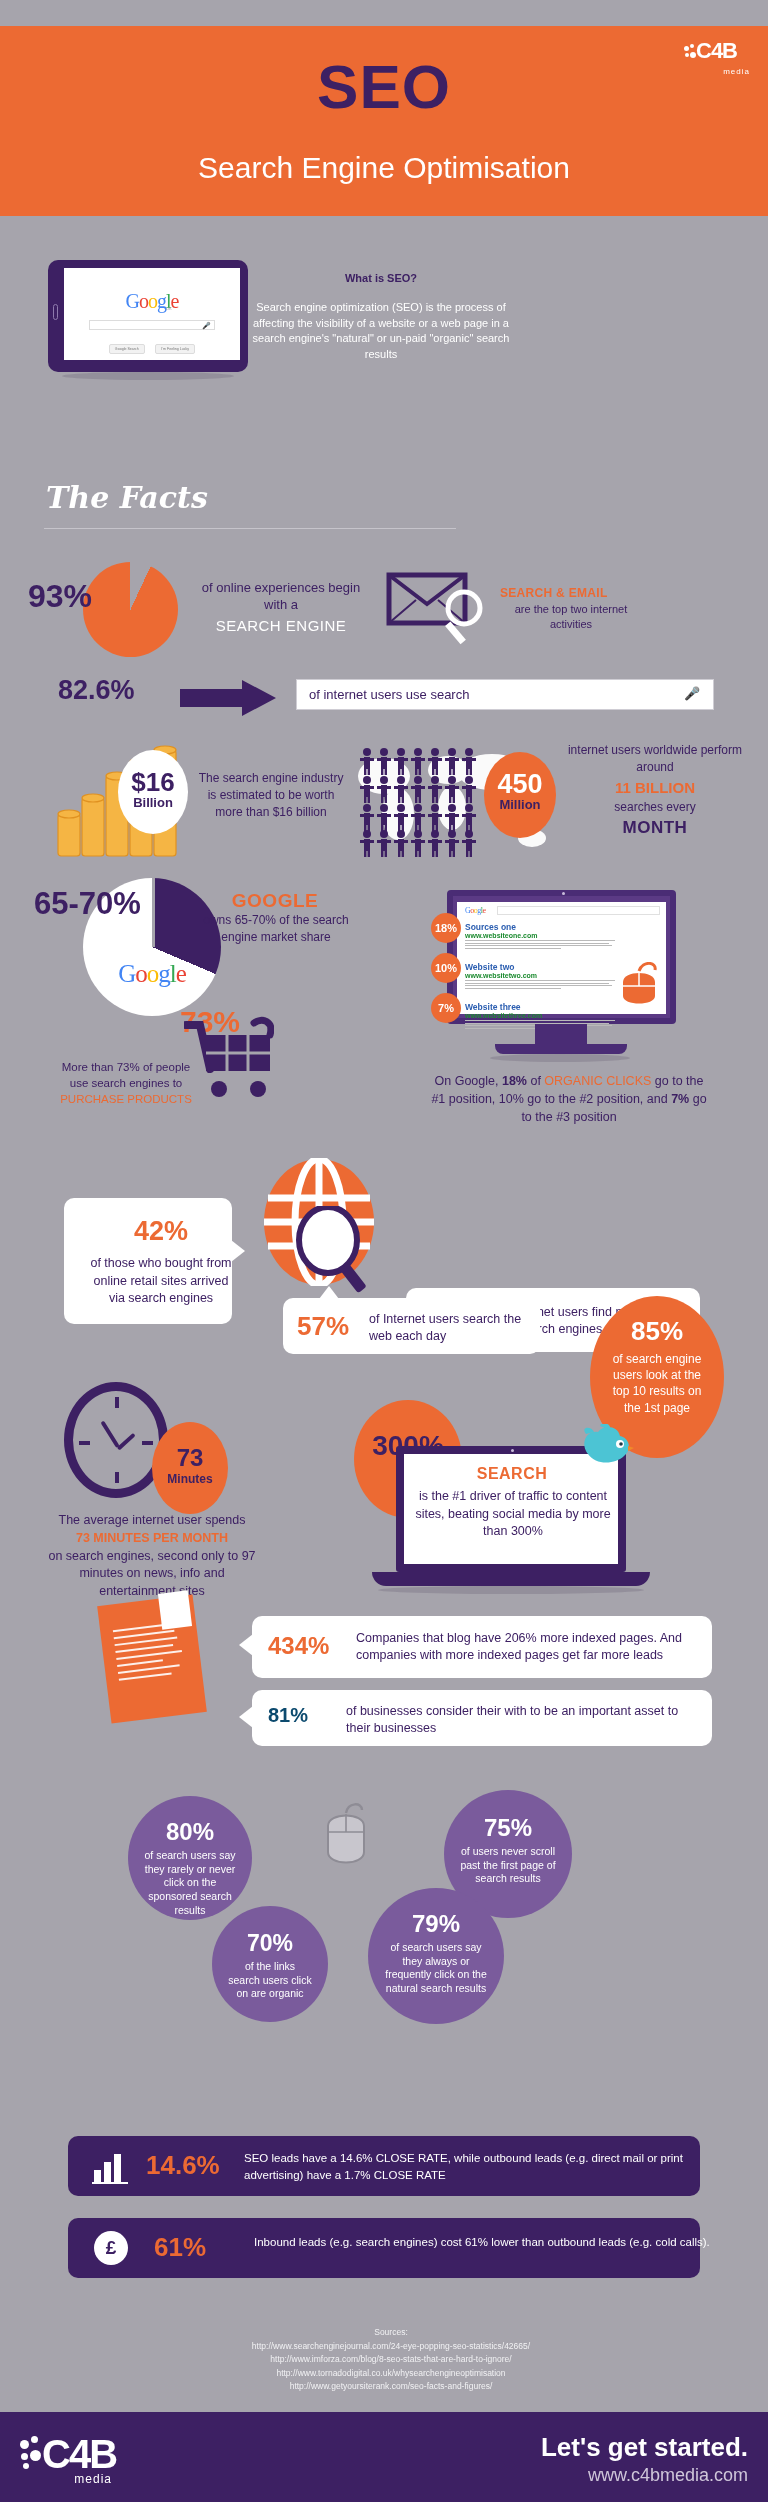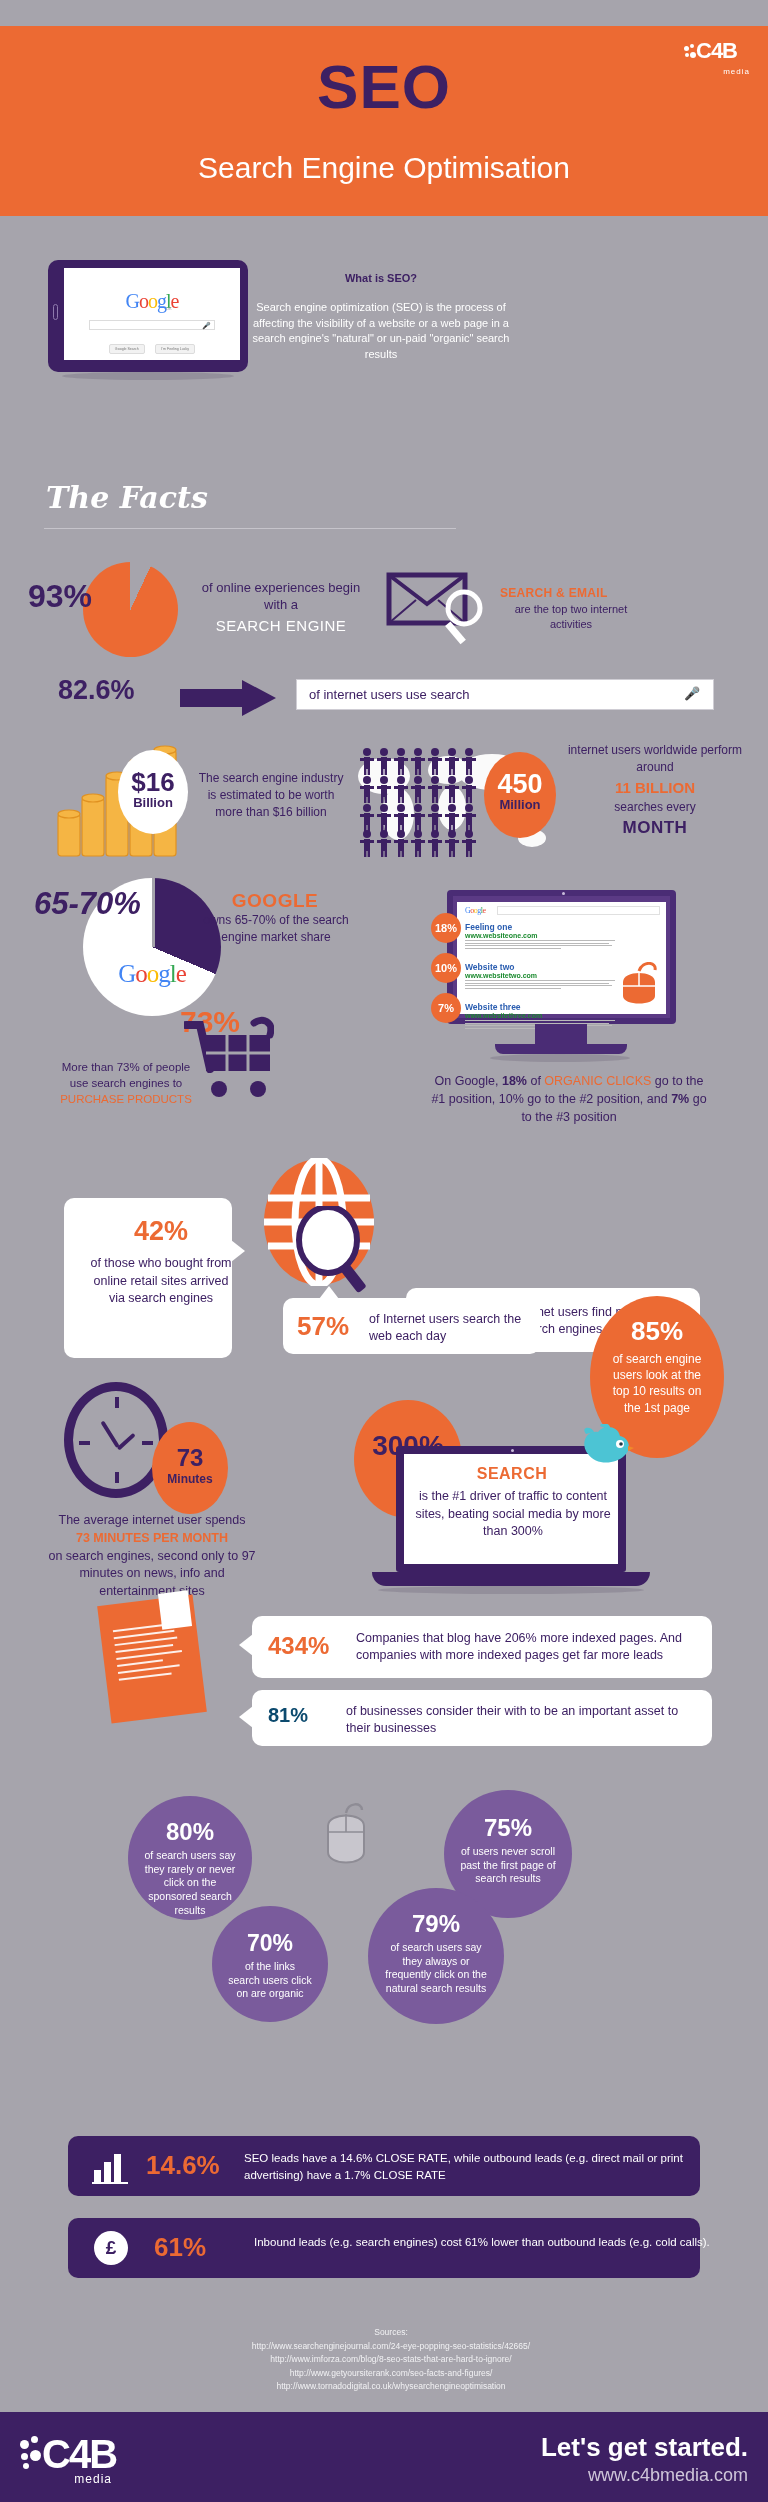--- a/index.html
+++ b/index.html
@@ -192,21 +192,21 @@
     position:absolute; left:83px; top:878px; width:138px; height:138px;
     border-radius:50%;
     background: conic-gradient(from 0deg, #3d2063 0 113deg, #ffffff 113deg 360deg);
   }
   .piegoogle::after {
     content:""; position:absolute; left:50%; top:0;
     width:3px; height:50%; background:#a6a4ac;
   }
   .statgoogle {
     position:absolute; left:34px; top:888px; width:110px;
-    font-size:31px; font-weight:bold; color:#3d2063; line-height:1.0;font-style:italic;
+    font-size:31px; font-weight:bold; color:#3d2063; line-height:1.0;
   }
   .g-logo2 {
     position:absolute; left:96px; top:960px; width:112px; text-align:center;
     font-family:"Liberation Serif", serif; font-size:25px; letter-spacing:-1px;
   }
   .goog-head {
     position:absolute; left:200px; top:890px; width:150px;
     text-align:center; font-size:19px; font-weight:bold; color:#ec6a33; letter-spacing:0.5px;
   }
   .goog-body {
@@ -259,21 +259,21 @@
     text-align:center; font-size:12.5px; color:#3d2063; line-height:1.45;
   }
   .txtorganic .orange { color:#ec6a33; }
   .txtorganic b { font-weight:bold; }
 
   
   .globe { position:absolute; left:262px; top:1158px; width:114px; height:128px; }
   .globe-mag { position:absolute; left:294px; top:1206px; width:86px; height:90px; }
 
   .bubble42 {
-    position:absolute; left:64px; top:1198px; width:168px; height:160px;
+    position:absolute; left:64px; top:1198px; width:168px; height:126px;
     background:#fff; border-radius:10px; text-align:center; padding-top:18px;padding-left:26px;
   }
   .bubble42 .n { font-size:27px; font-weight:bold; color:#ec6a33; display:block; }
   .bubble42 .t { font-size:12.5px; color:#3d2063; line-height:1.4; display:block; margin-top:8px;}
   .bubble42 .tail {
     position:absolute; right:-13px; top:42px; width:0; height:0;
     border-top:11px solid transparent; border-bottom:11px solid transparent;
     border-left:14px solid #fff;
   }
 
@@ -670,21 +670,21 @@
   </div>
 
   <div class="monitor">
     <div class="cam"></div>
     <div class="scr">
       <div class="serp-gl">
         <span style="color:#4285f4">G</span><span style="color:#ea4335">o</span><span style="color:#fbbc05">o</span><span style="color:#4285f4">g</span><span style="color:#34a853">l</span><span style="color:#ea4335">e</span>
       </div>
       <div class="serp-bar"></div>
       <div class="serp-res" style="top:20px">
-        <div class="serp-t">Feeling one</div>
+        <div class="serp-t">Sources one</div>
         <div class="serp-u">www.websiteone.com</div>
         <div class="serp-lines">
             <i style="width:100%"></i>
             <i style="width:96%"></i>
             <i style="width:98%"></i>
             <i style="width:64%"></i>
           </div>
       </div>
       <div class="serp-res" style="top:60px">
         <div class="serp-t">Website two</div>
@@ -863,22 +863,22 @@
   <div class="bar bar2" style="top:2218px">
     <span class="pound-circle">£</span>
     <span class="n">61%</span>
     <span class="t">Inbound leads (e.g. search engines) cost 61% lower than outbound leads (e.g. cold calls).</span>
   </div>
 
   <div class="sources">
     <div>Sources:</div>
     <div>http://www.searchenginejournal.com/24-eye-popping-seo-statistics/42665/</div>
     <div>http://www.imforza.com/blog/8-seo-stats-that-are-hard-to-ignore/</div>
+    <div>http://www.tornadodigital.co.uk/whysearchengineoptimisation</div>
     <div>http://www.getyoursiterank.com/seo-facts-and-figures/</div>
-    <div>http://www.tornadodigital.co.uk/whysearchengineoptimisation</div>
   </div>
 
   <div class="footer">
     <div class="logo">
       <span class="dots" style="width:22px;height:38px">
         <i style="left:0;top:4px;width:9px;height:9px"></i>
         <i style="left:11px;top:0;width:7px;height:7px"></i>
         <i style="left:1px;top:17px;width:7px;height:7px"></i>
         <i style="left:10px;top:14px;width:11px;height:11px"></i>
         <i style="left:3px;top:27px;width:6px;height:6px"></i>

